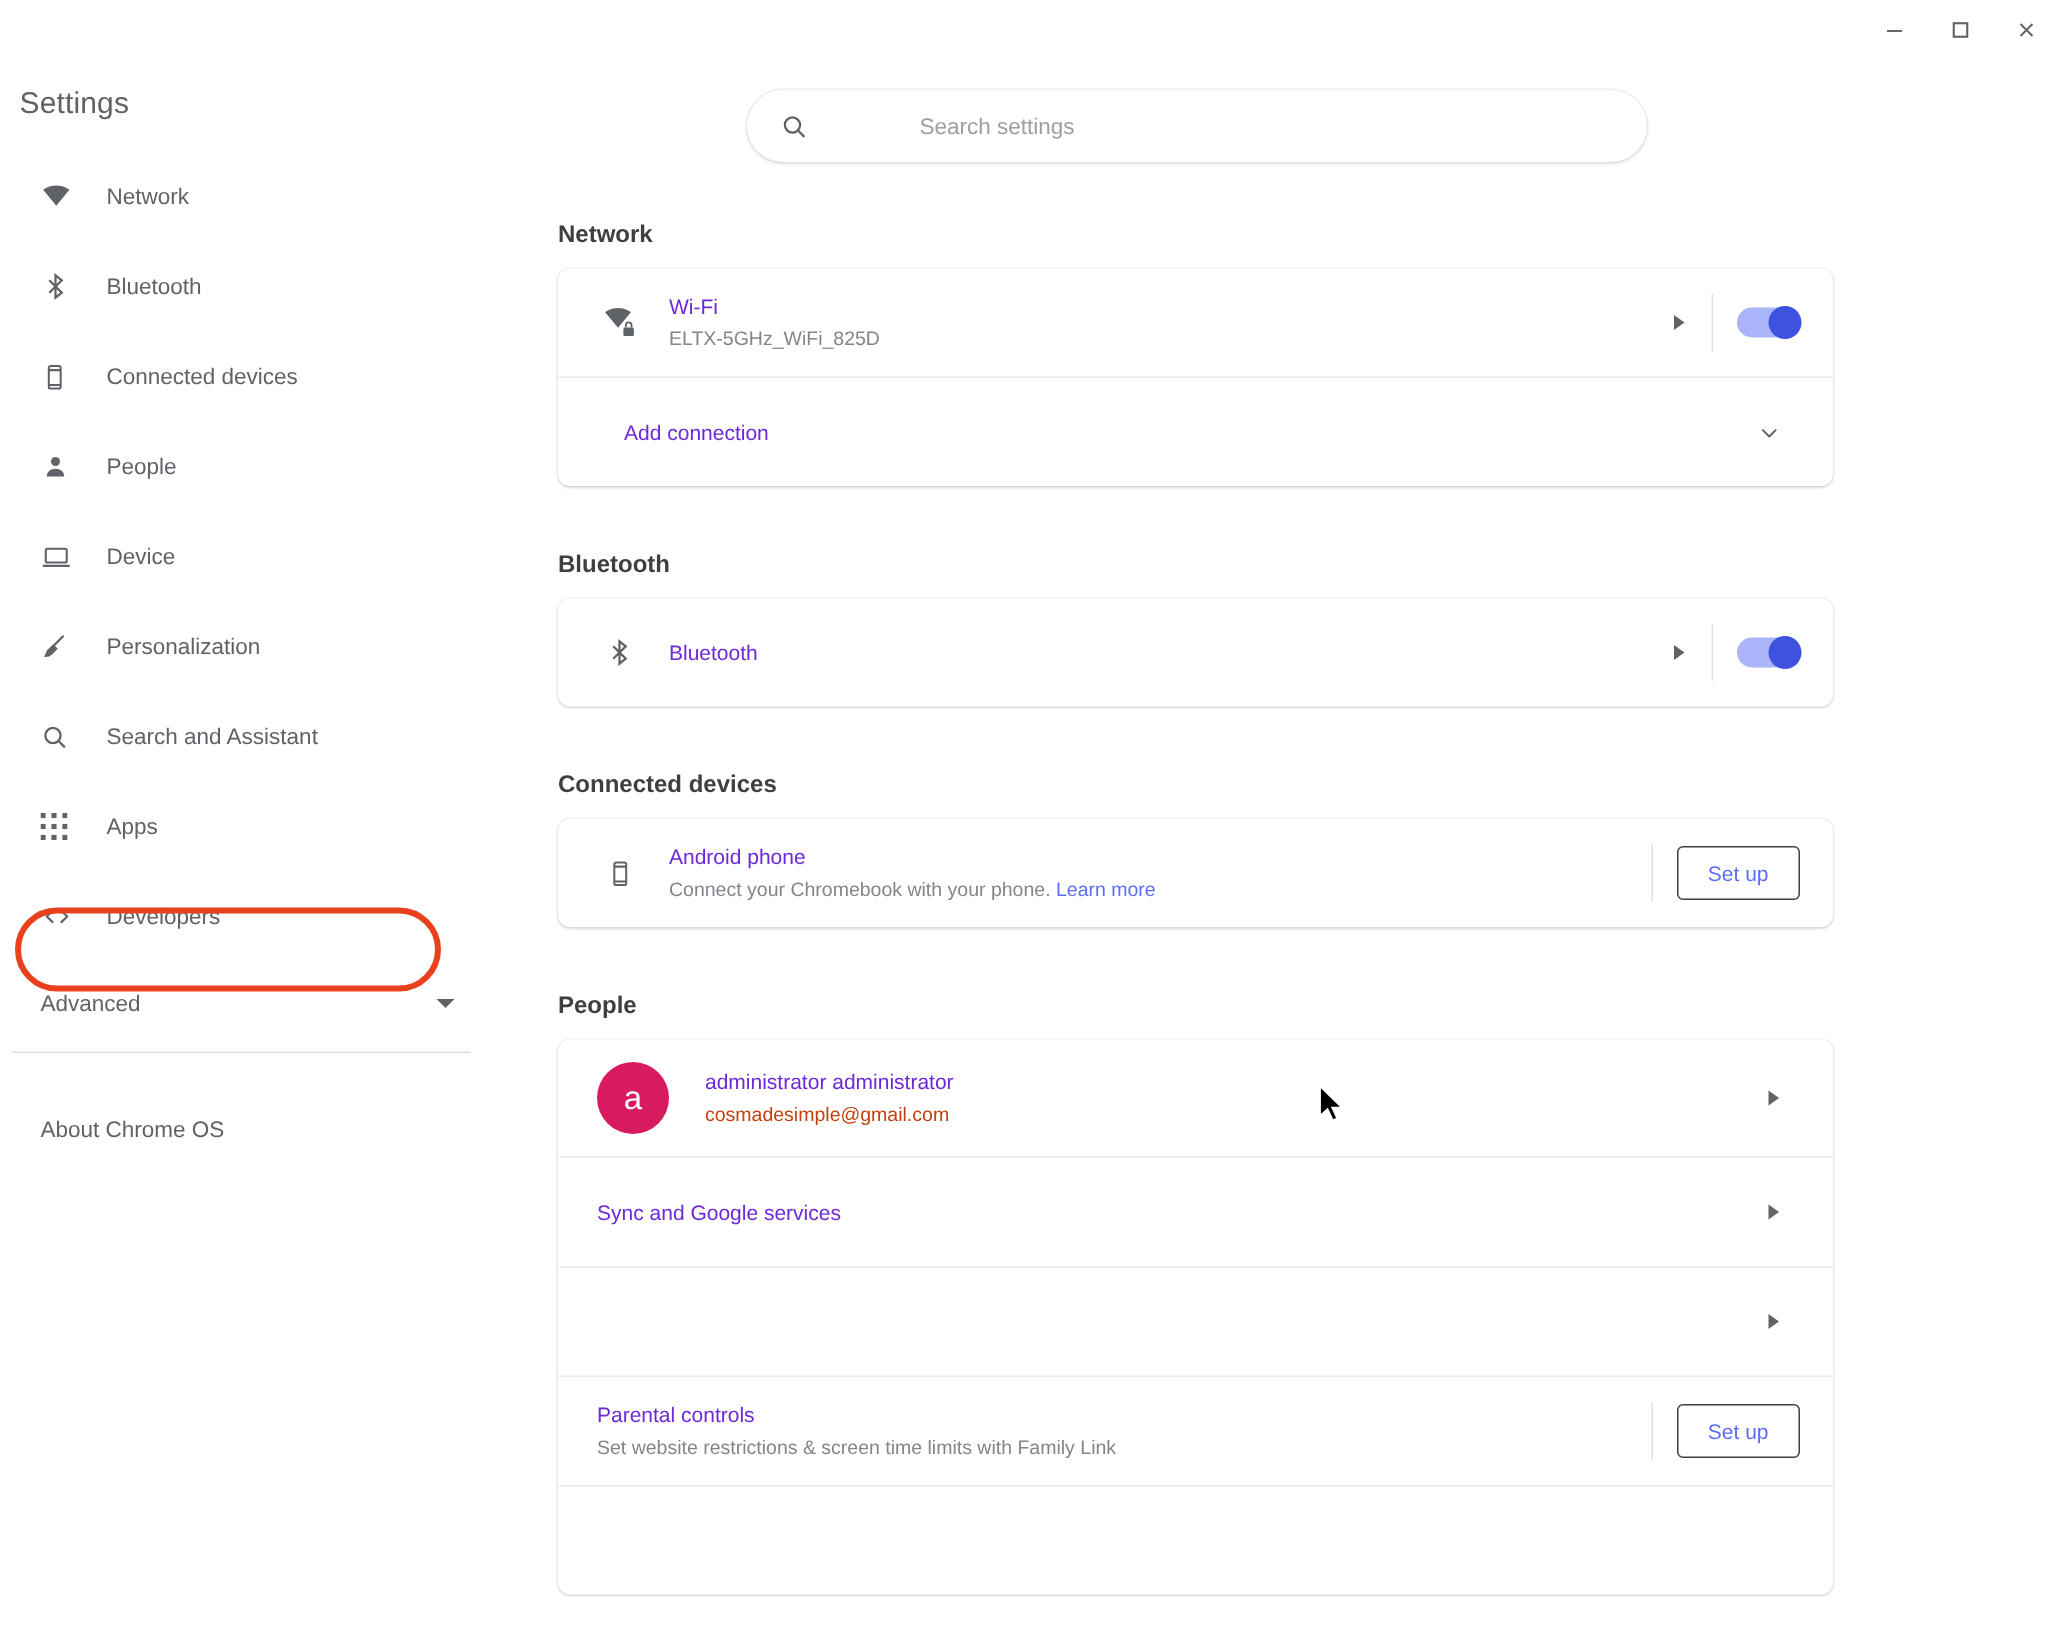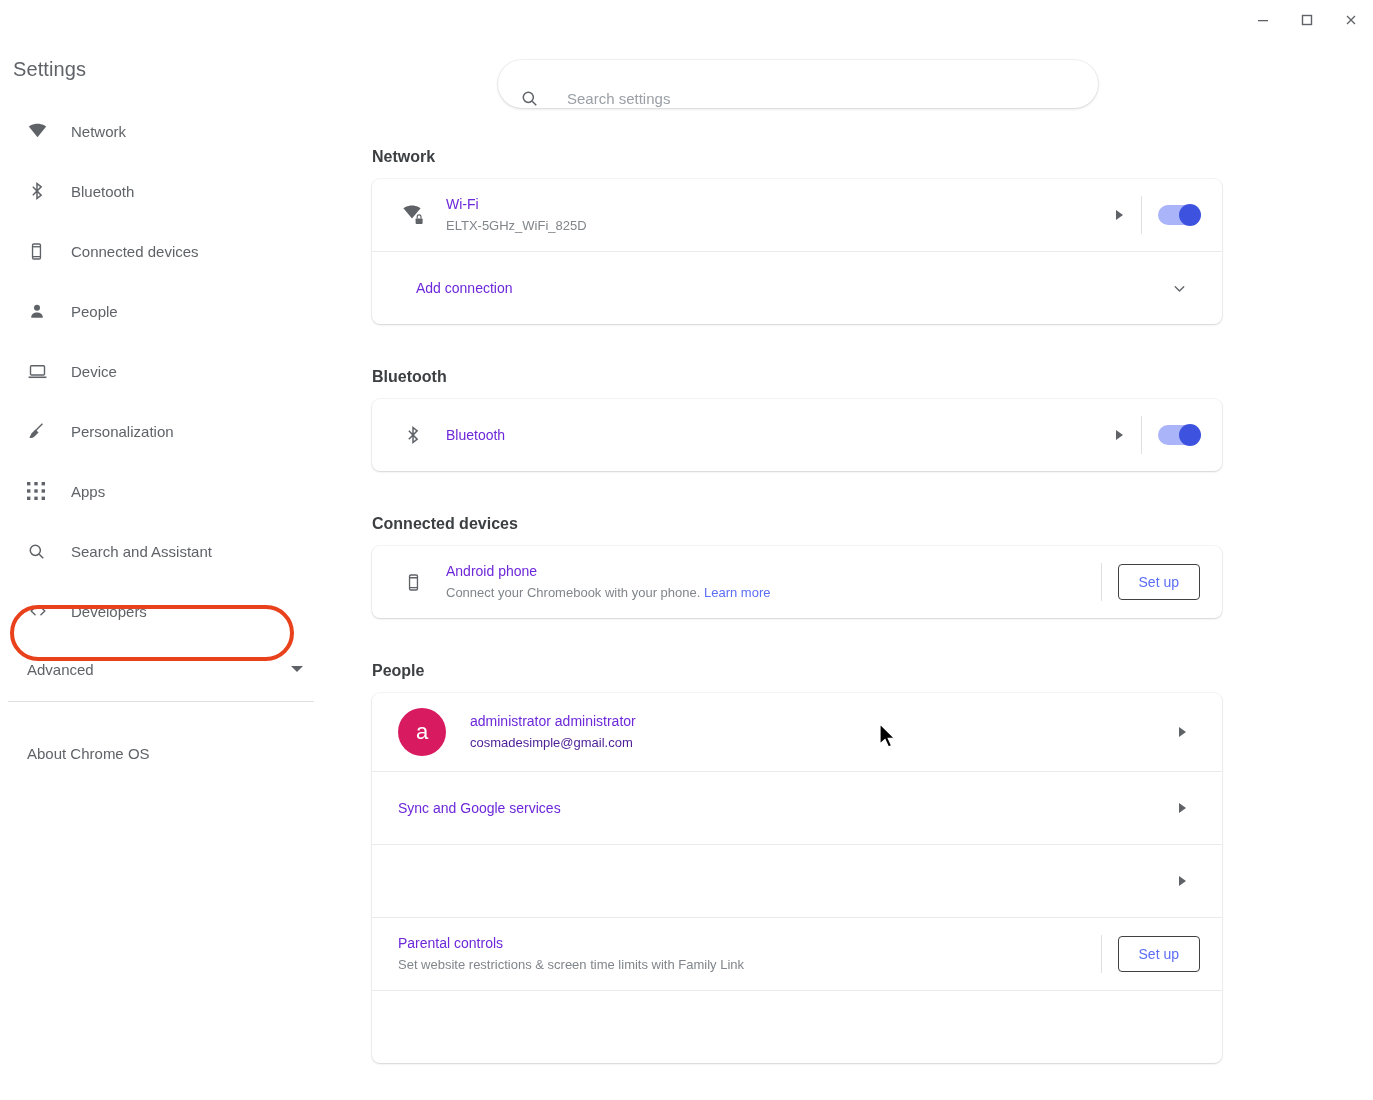--- a/index.html
+++ b/index.html
@@ -138,23 +138,24 @@
     width: 600px;
     height: 48px;
   }
   .search-box {
     width: 100%;
     height: 48px;
     border-radius: 24px;
     background: #fff;
     box-shadow: 0 1px 3px rgba(60,64,67,.18), 0 0 0 1px rgba(60,64,67,.06);
     display: flex;
-    align-items: flex-end;
+    align-items: center;
     padding: 0 22px;
     box-sizing: border-box;
+    gap: 46px;
   }
   .search-icon { color: #5f6368; flex: 0 0 auto; display:flex; }
   .search-input {
     border: none;
     outline: none;
     flex: 1;
     margin-left: 26px;
     font-size: 15px;
     font-family: "Liberation Sans", sans-serif;
     color: #3c4043;
@@ -267,21 +268,21 @@
     color: #fff;
     display: flex;
     align-items: center;
     justify-content: center;
     font-size: 22px;
     flex: 0 0 48px;
   }
   .row-people { min-height: 78px; padding-left: 26px; }
   .row-people .row-text { margin-left: 24px; }
   .row-people .row-title { font-size: 14px; }
-  .row-people .row-sub { color: #4c1d95; }
+  .row-people .row-sub { color: #c2410c; }
   .row-tall { min-height: 72px; }
   .chevron-down-ic { color: #5f6368; display: flex; margin-right: 12px; }
 
   
   .cursor {
     position: absolute;
     left: 548px;
     top: 683px;
     pointer-events: none;
     z-index: 50;
@@ -367,47 +368,47 @@
         <svg width="20" height="20" viewBox="0 0 24 24" fill="none" stroke="#5f6368" stroke-width="1.7">
             <path d="M18.5 3.4 9 12.9"></path>
             <path d="M10.3 11.4l2.3 2.3-4.2 4.2c-1.1 1.1-2.6 1.6-4.2 1.6.6-1.4 1-2.7 1.9-4.2z" fill="#5f6368"></path>
           </svg>
       </span>
       <span class="nav-label">Personalization</span>
     </div>
 
     <div class="nav-item">
       <span class="nav-icon">
+        <svg width="19" height="19" viewBox="0 0 24 24" fill="none" stroke="#5f6368" stroke-width="1.9">
+            <circle cx="10.5" cy="10.5" r="6.4"></circle>
+            <line x1="15.4" y1="15.4" x2="20.5" y2="20.5"></line>
+          </svg>
+      </span>
+      <span class="nav-label">Search and Assistant</span>
+    </div>
+
+    <div class="nav-item">
+      <span class="nav-icon">
         <svg width="18" height="18" viewBox="0 0 18 18" fill="#5f6368">
           <rect x="0" y="0" width="3.4" height="3.4"></rect>
             <rect x="7.3" y="0" width="3.4" height="3.4"></rect>
             <rect x="14.6" y="0" width="3.4" height="3.4"></rect>
           <rect x="0" y="7.3" width="3.4" height="3.4"></rect>
             <rect x="7.3" y="7.3" width="3.4" height="3.4"></rect>
             <rect x="14.6" y="7.3" width="3.4" height="3.4"></rect>
           <rect x="0" y="14.6" width="3.4" height="3.4"></rect>
             <rect x="7.3" y="14.6" width="3.4" height="3.4"></rect>
             <rect x="14.6" y="14.6" width="3.4" height="3.4"></rect>
         </svg>
       </span>
       <span class="nav-label">Apps</span>
     </div>
 
     <div class="nav-item">
       <span class="nav-icon">
-        <svg width="19" height="19" viewBox="0 0 24 24" fill="none" stroke="#5f6368" stroke-width="1.9">
-            <circle cx="10.5" cy="10.5" r="6.4"></circle>
-            <line x1="15.4" y1="15.4" x2="20.5" y2="20.5"></line>
-          </svg>
-      </span>
-      <span class="nav-label">Search and Assistant</span>
-    </div>
-
-    <div class="nav-item">
-      <span class="nav-icon">
         <svg width="22" height="20" viewBox="0 0 24 24" fill="none" stroke="#5f6368" stroke-width="1.7" stroke-linecap="round" stroke-linejoin="round">
             <polyline points="8.5,7.5 3.8,12 8.5,16.5"></polyline>
             <polyline points="15.5,7.5 20.2,12 15.5,16.5"></polyline>
           </svg>
       </span>
       <span class="nav-label">Developers</span>
     </div>
 
     <div class="advanced-row">
       <span class="nav-label">Advanced</span>

